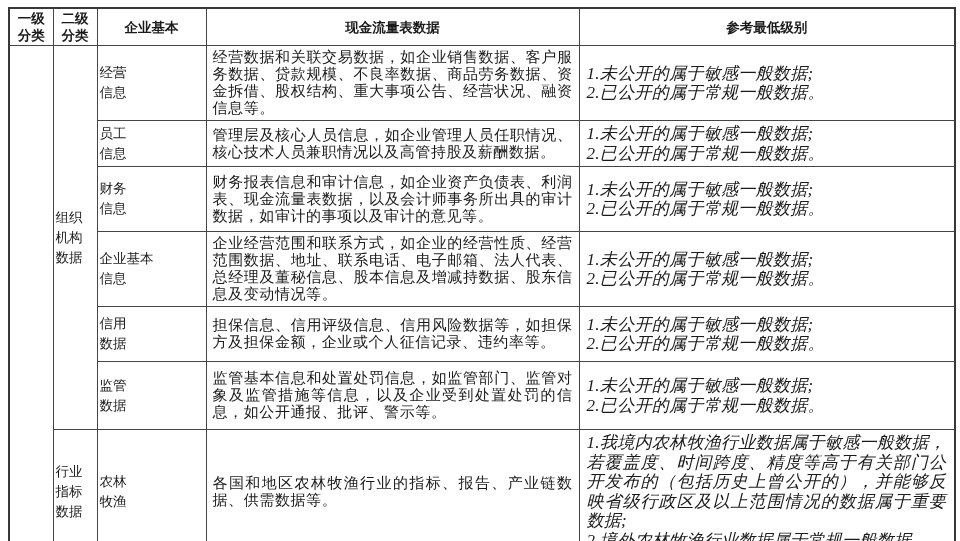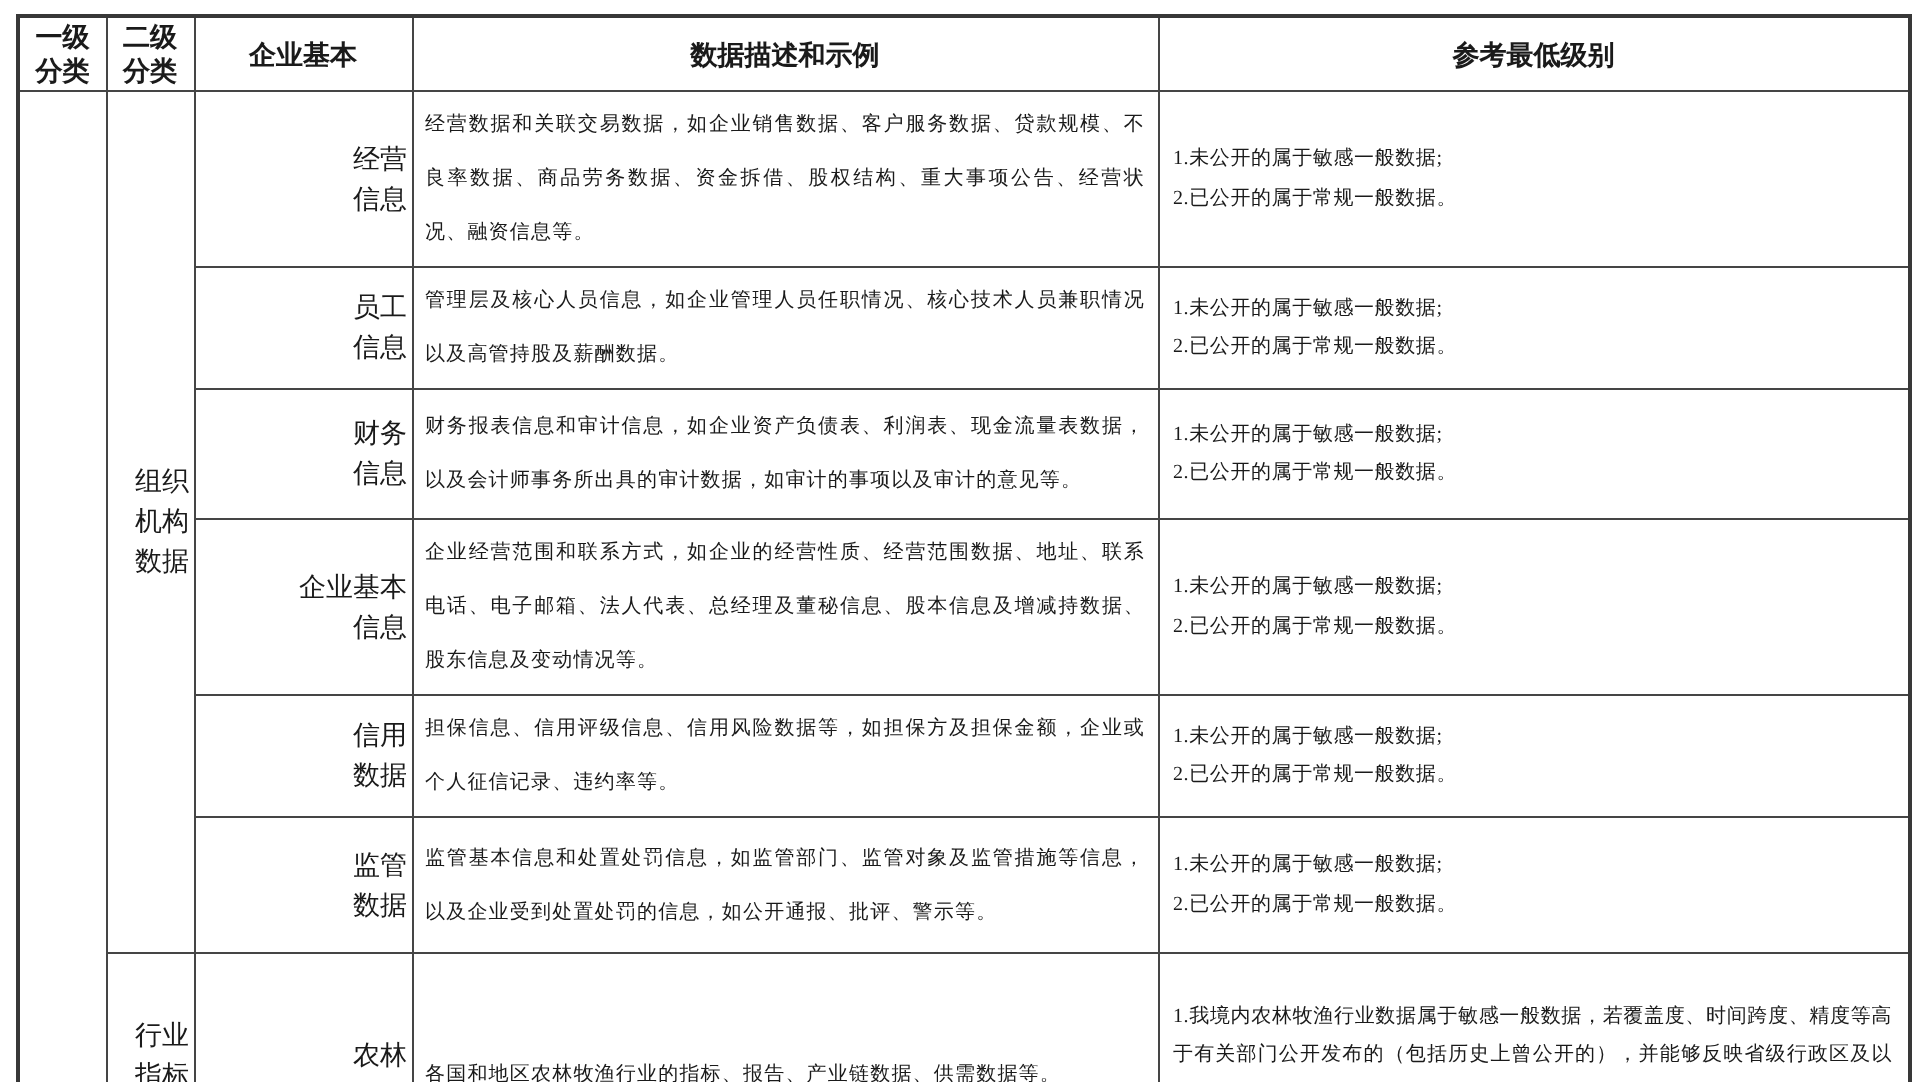--- a/index.html
+++ b/index.html
@@ -38,41 +38,42 @@
   }
   tr.rh { height: 36px; }
   tr.r1 { height: 65px; }
   tr.r2 { height: 44px; margin-left: 19px; }
   tr.r3 { height: 65px; }
   tr.r4 { height: 70px; }
   tr.r5 { height: 55px; }
   tr.r6 { height: 68px; padding-left: 36px; }
   tr.r7 { height: 123px; }
   td.c1, td.c2, td.c3 {
-    text-align: right;
+    text-align: left;
     white-space: pre-line;
     font-size: 13.5px;
     line-height: 20px;
     padding: 1px 2px;
   }
   td.c4 {
     text-align: justify;
-    font-size: 10px;
+    font-size: 15px;
     letter-spacing: 0.6px;
-    line-height: 27px;
+    line-height: 17px;
     padding: 3px 6px 3px 6px;
     white-space: pre-line;
   }
   td.c5 {
     text-align: justify;
-    font-size: 10px;
+    font-size: 17px;
     letter-spacing: 0.3px;
     line-height: 19.5px;
     padding: 3px 8px 3px 7px;
     white-space: pre-line;
+    font-style: italic;
   }
 </style>
 </head>
 <body>
 
 <div class="page">
   <table class="cls-table">
     <colgroup>
       <col style="width:44px">
       <col style="width:44px">
@@ -80,21 +81,21 @@
       <col style="width:373px">
       <col style="width:376px">
     </colgroup>
     <thead>
       <tr class="rh">
         <th>一级
 分类</th>
         <th>二级
 分类</th>
         <th>企业基本</th>
-        <th>数据描述和示例</th>
+        <th>现金流量表数据</th>
         <th>参考最低级别</th>
       </tr>
     </thead>
     <tbody>
       <tr class="r1">
         <td class="c1" rowspan="7"></td>
         <td class="c2" rowspan="6">组织
 机构
 数据</td>
         <td class="c3">经营

